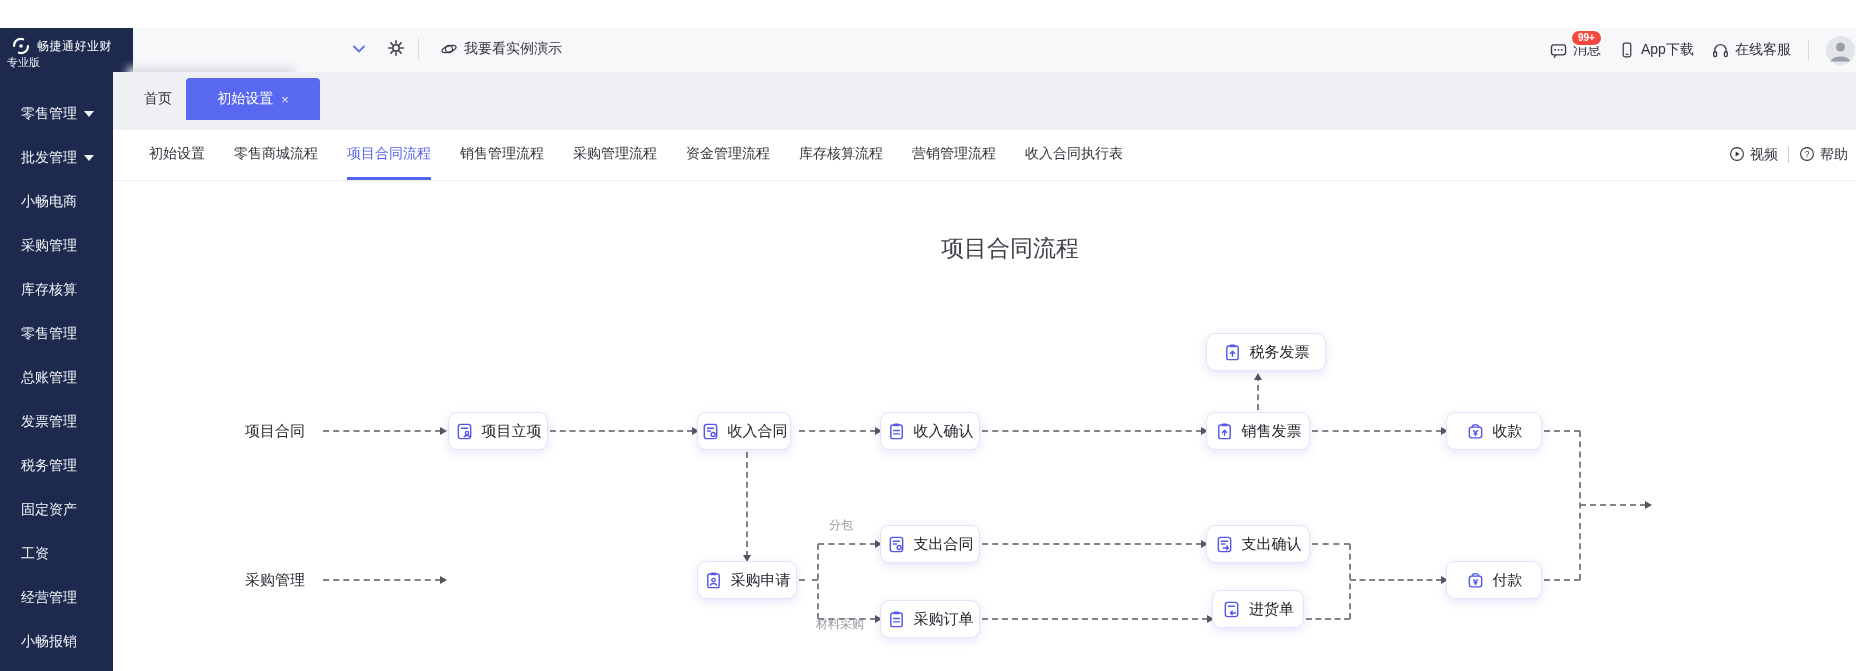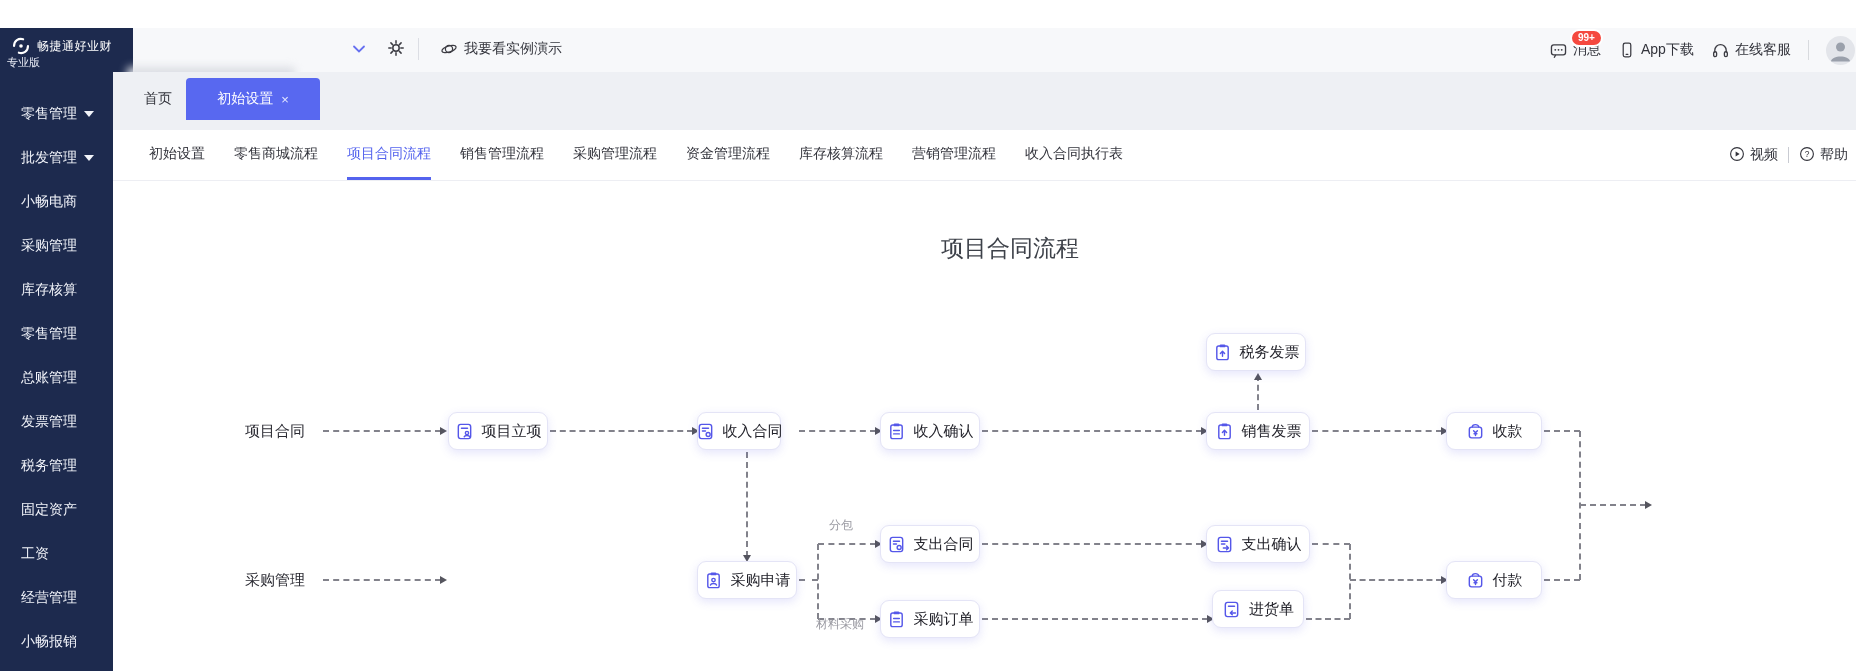--- a/index.html
+++ b/index.html
@@ -251,37 +251,37 @@
         <div class="arr arr-right" style="left: 1532px; top: 371px;"></div>
         <div class="node" style="left: 335px; top: 282px; width: 100px;">
           <svg width="19" height="19" viewBox="0 0 20 20" fill="none" stroke="#5557e9" stroke-width="1.5" stroke-linecap="round" stroke-linejoin="round">
             <rect x="3.5" y="2.5" width="13" height="15" rx="2.4"></rect>
             <path d="M6.8 6.5h6.4"></path>
             <circle cx="12.6" cy="11.6" r="1.7"></circle>
             <path d="M9.7 15.6c.6-1.9 5.2-1.9 5.8 0"></path>
           </svg>
           <span>项目立项</span>
         </div>
-        <div class="node" style="left: 584px; top: 282px; width: 84px;">
+        <div class="node" style="left: 584px; top: 282px; width: 94px;">
           <svg width="19" height="19" viewBox="0 0 20 20" fill="none" stroke="#5557e9" stroke-width="1.5" stroke-linecap="round" stroke-linejoin="round">
             <rect x="3.5" y="2.5" width="13" height="15" rx="2.4"></rect>
             <path d="M6.8 6.5h6.4M6.8 9.5h3.2"></path>
             <circle cx="12.8" cy="13.2" r="2.1"></circle>
           </svg>
           <span>收入合同</span>
         </div>
         <div class="node" style="left: 767px; top: 282px; width: 100px;">
           <svg width="19" height="19" viewBox="0 0 20 20" fill="none" stroke="#5557e9" stroke-width="1.5" stroke-linecap="round" stroke-linejoin="round">
             <rect x="4" y="3.2" width="12" height="14.3" rx="2"></rect>
             <rect x="7" y="1.6" width="6" height="3" rx="1" fill="#5557e9" stroke="none"></rect>
             <path d="M7 9h6M7 12.5h6"></path>
           </svg>
           <span>收入确认</span>
         </div>
-        <div class="node" style="left: 1093px; top: 203px; width: 100px;">
+        <div class="node" style="left: 1093px; top: 203px; width: 120px;">
           <svg width="19" height="19" viewBox="0 0 20 20" fill="none" stroke="#5557e9" stroke-width="1.5" stroke-linecap="round" stroke-linejoin="round">
             <rect x="4" y="3.2" width="12" height="14.3" rx="2"></rect>
             <rect x="7" y="1.6" width="6" height="3" rx="1" fill="#5557e9" stroke="none"></rect>
             <path d="M10 14V8.8M10 8.8l-2.2 2.2M10 8.8l2.2 2.2"></path>
           </svg>
           <span>税务发票</span>
         </div>
         <div class="node" style="left: 1093px; top: 282px; width: 104px;">
           <svg width="19" height="19" viewBox="0 0 20 20" fill="none" stroke="#5557e9" stroke-width="1.5" stroke-linecap="round" stroke-linejoin="round">
             <rect x="4" y="3.2" width="12" height="14.3" rx="2"></rect>

